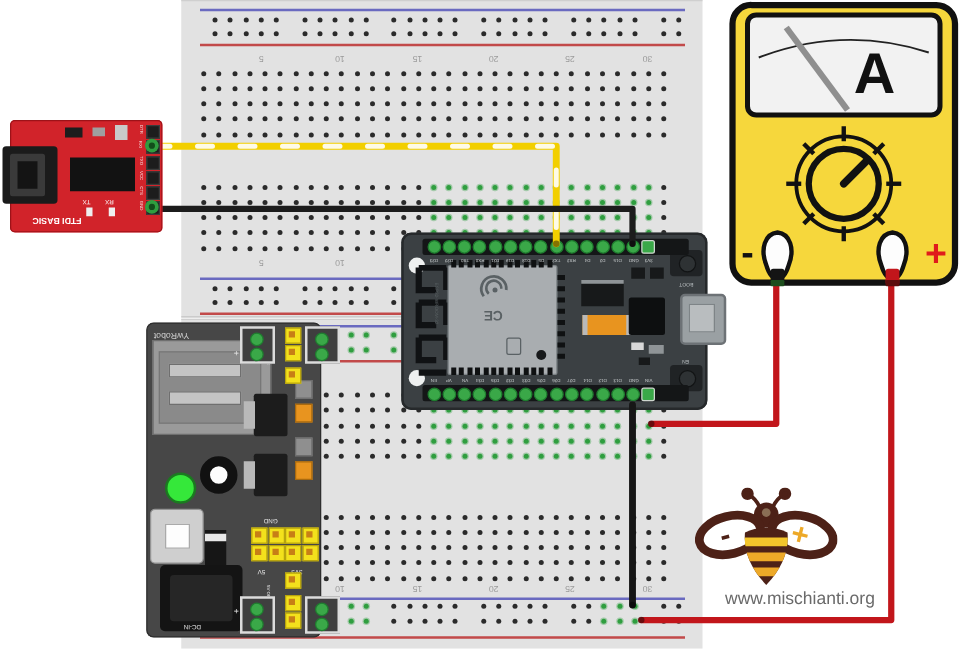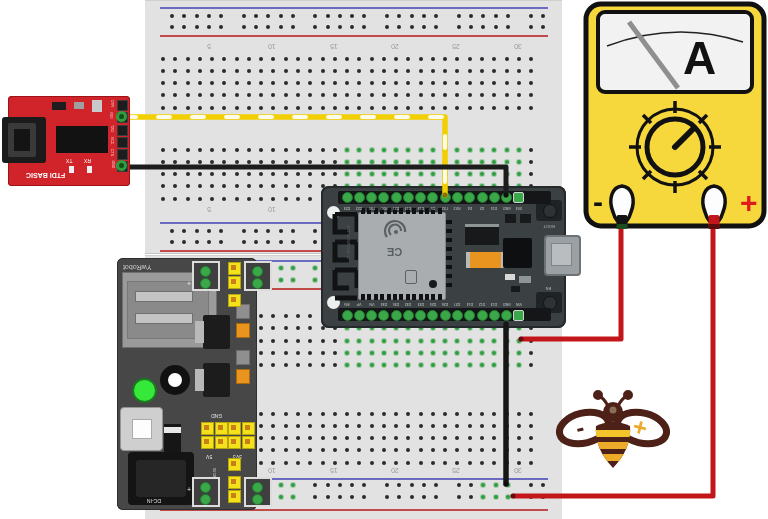--- a/index.html
+++ b/index.html
@@ -1273,14 +1273,15 @@
           <path d="M40 36 Q 57 28 74 36 Q 76 58 57 78 Q 38 58 40 36 z"></path>
         </clipPath>
       <path d="M40 36 Q 57 28 74 36 Q 76 58 57 78 Q 38 58 40 36 z" fill="#4d2117"></path>
       <g clip-path="url(#beebody)">
         <rect x="36" y="40" width="42" height="7" fill="#f3c52b"></rect>
         <rect x="36" y="52" width="42" height="7" fill="#eda928"></rect>
         <rect x="36" y="64" width="42" height="7" fill="#eda928"></rect>
       </g>
     </g>
   </svg>
+  <div id="sitetext" class="abs" style="left:560px;top:470px;width:160px;text-align:center;">www.mischianti.org</div>
 
 </div>
 
 </body></html>

